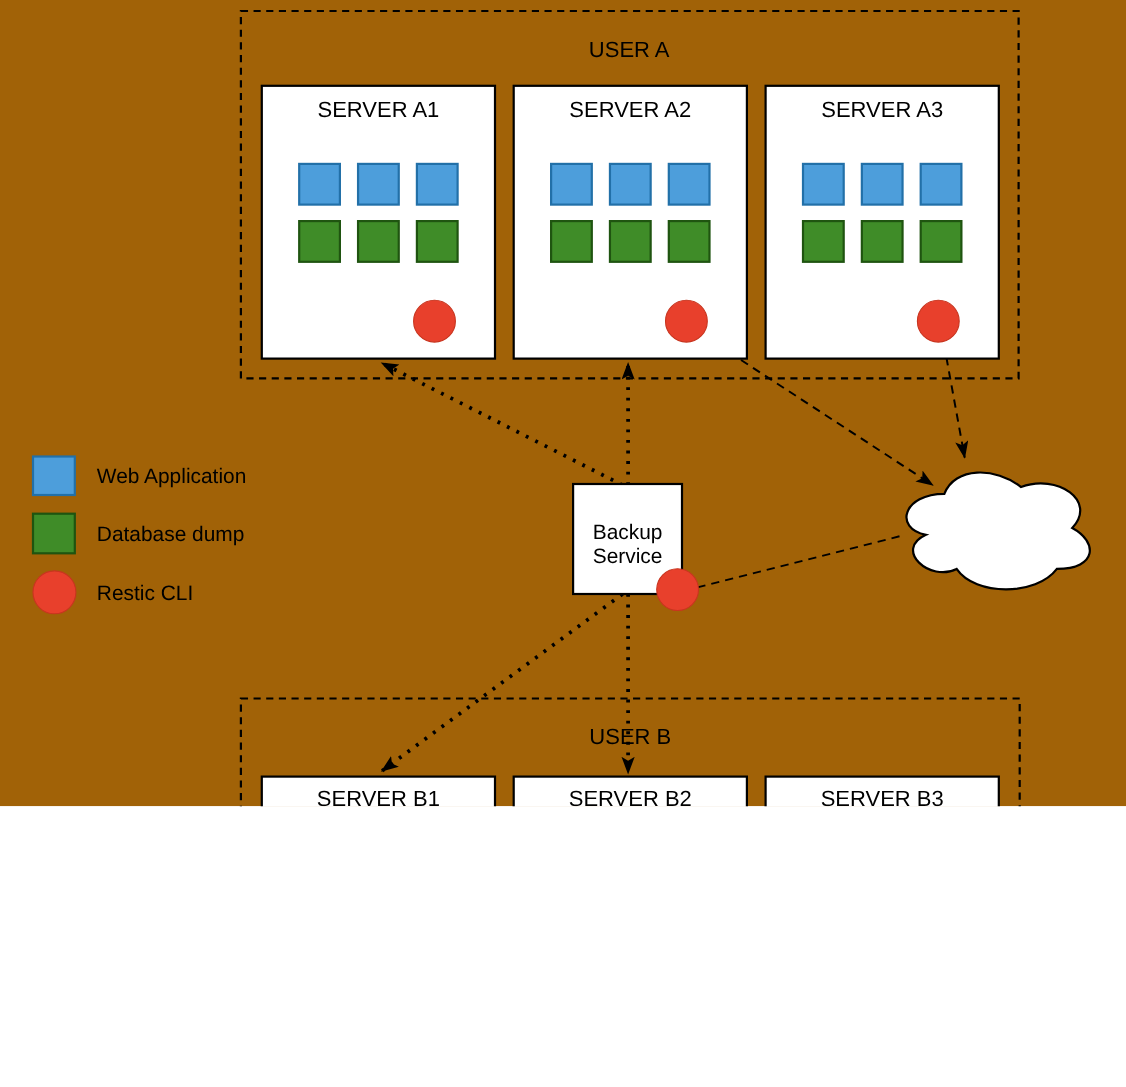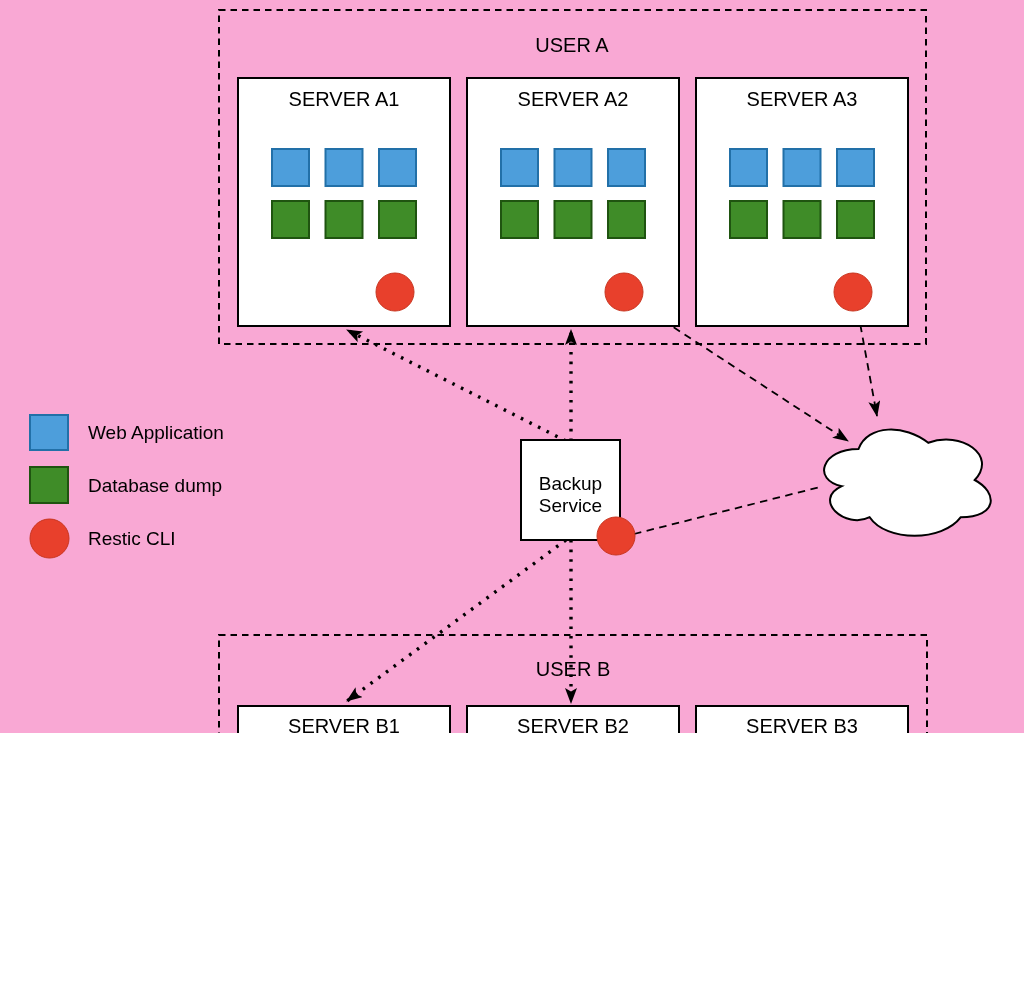--- a/index.html
+++ b/index.html
@@ -1,16 +1,16 @@
 <!DOCTYPE html>
 <html><head>
 <meta charset="utf-8">
 <style>
   html,body{margin:0;padding:0;background:#ffffff;}
-  .canvas{width:1024px;height:733px;position:relative;background:#f9a8d4;
+  .canvas{width:1024px;height:733px;position:relative;background:#a16207;
           font-family:"Liberation Sans", sans-serif;}
   svg{display:block;}
   text{font-family:"Liberation Sans", sans-serif;fill:#000000;}
   .group-box{fill:none;stroke:#000000;stroke-width:2;stroke-dasharray:6.5 5;}
   .server-box{fill:#ffffff;stroke:#000000;stroke-width:2;}
   .backup-box{fill:#ffffff;stroke:#000000;stroke-width:2;}
   .sq-web{stroke:#2270A8;stroke-width:2;}
   .sq-db{stroke:#1F5410;stroke-width:2;}
   .dot-restic{stroke:#C8351F;stroke-width:1;}
   .lbl-group{font-size:20px;text-anchor:middle;}

